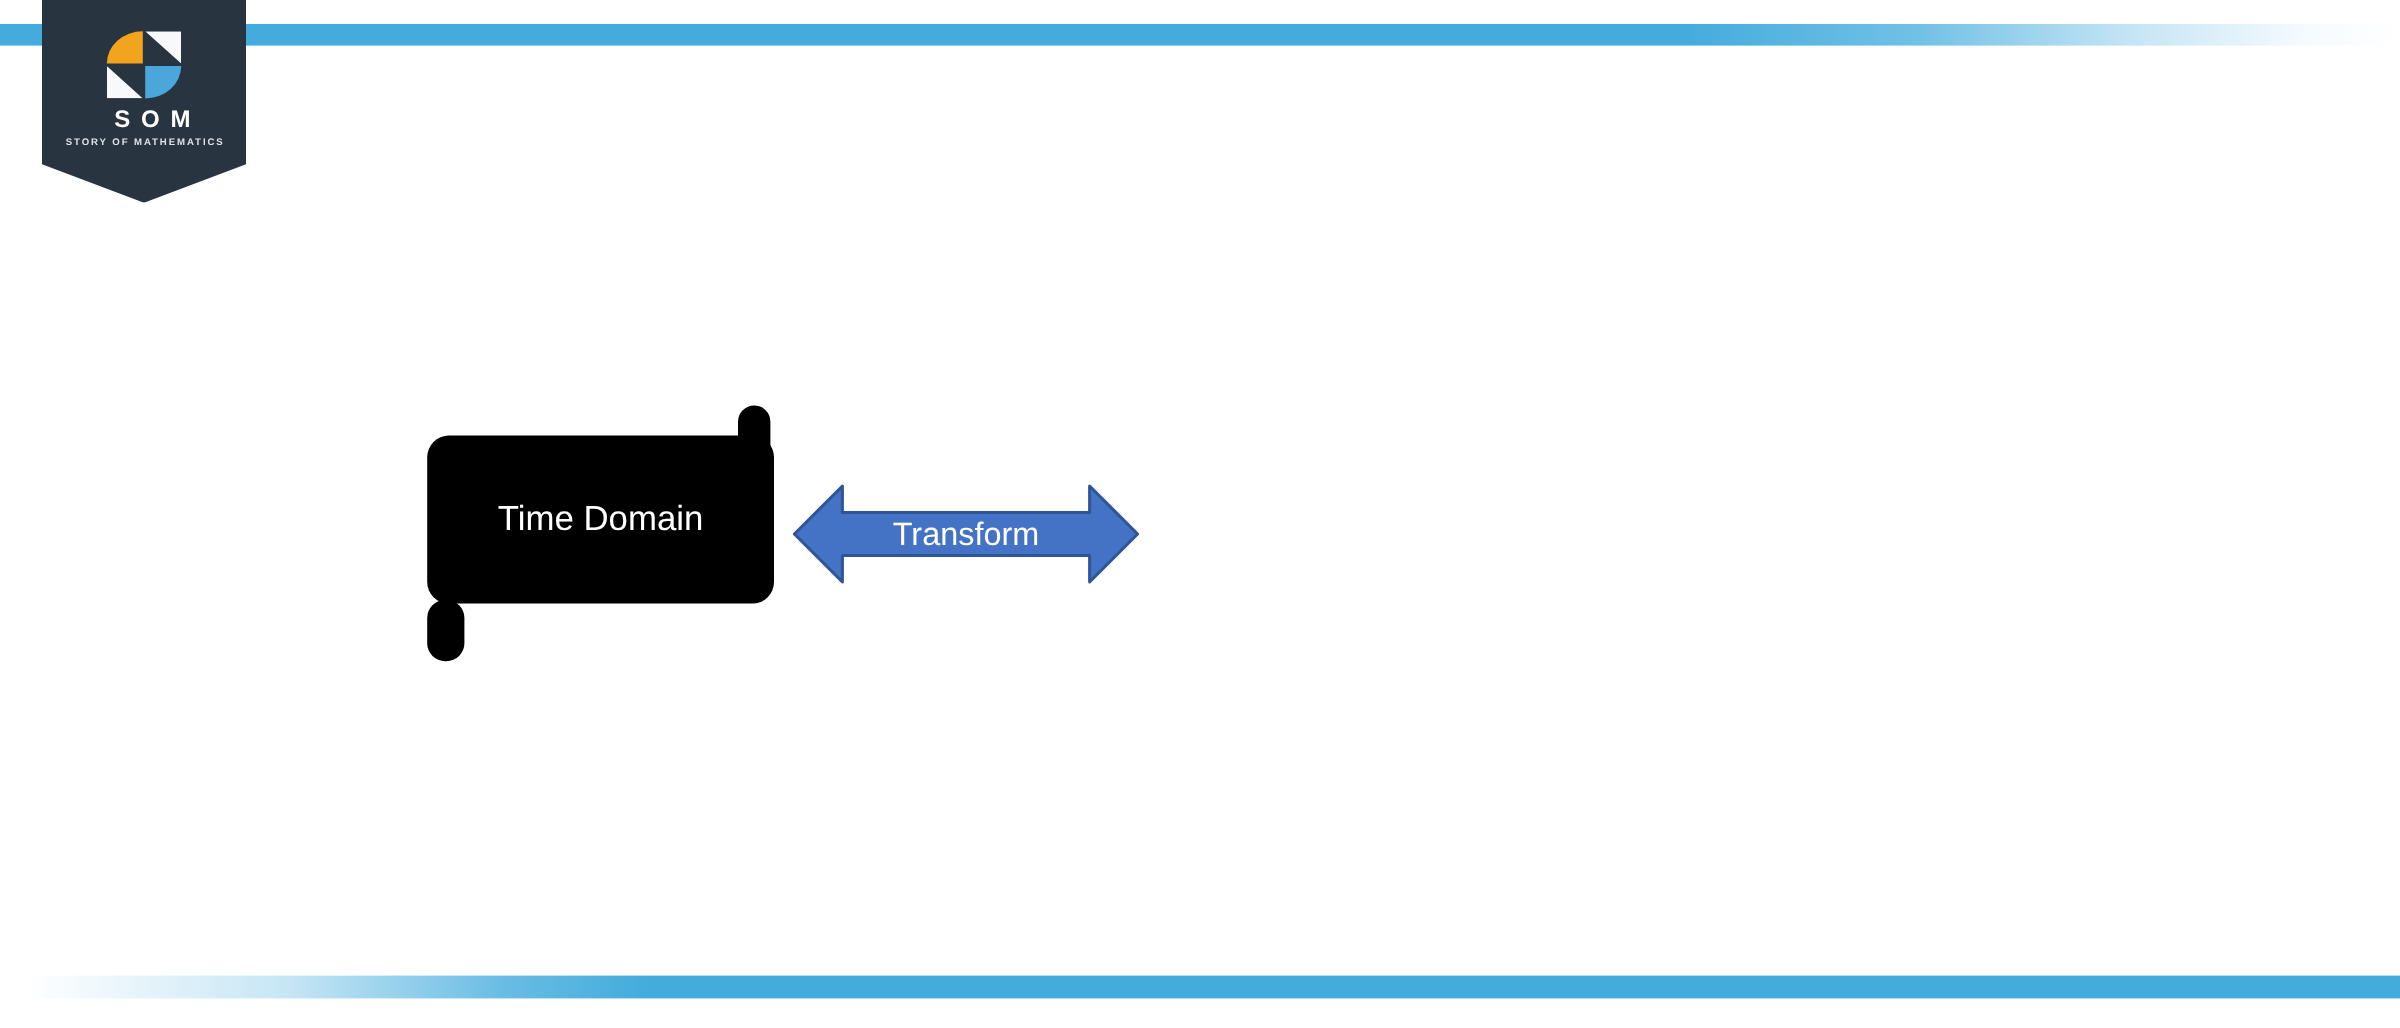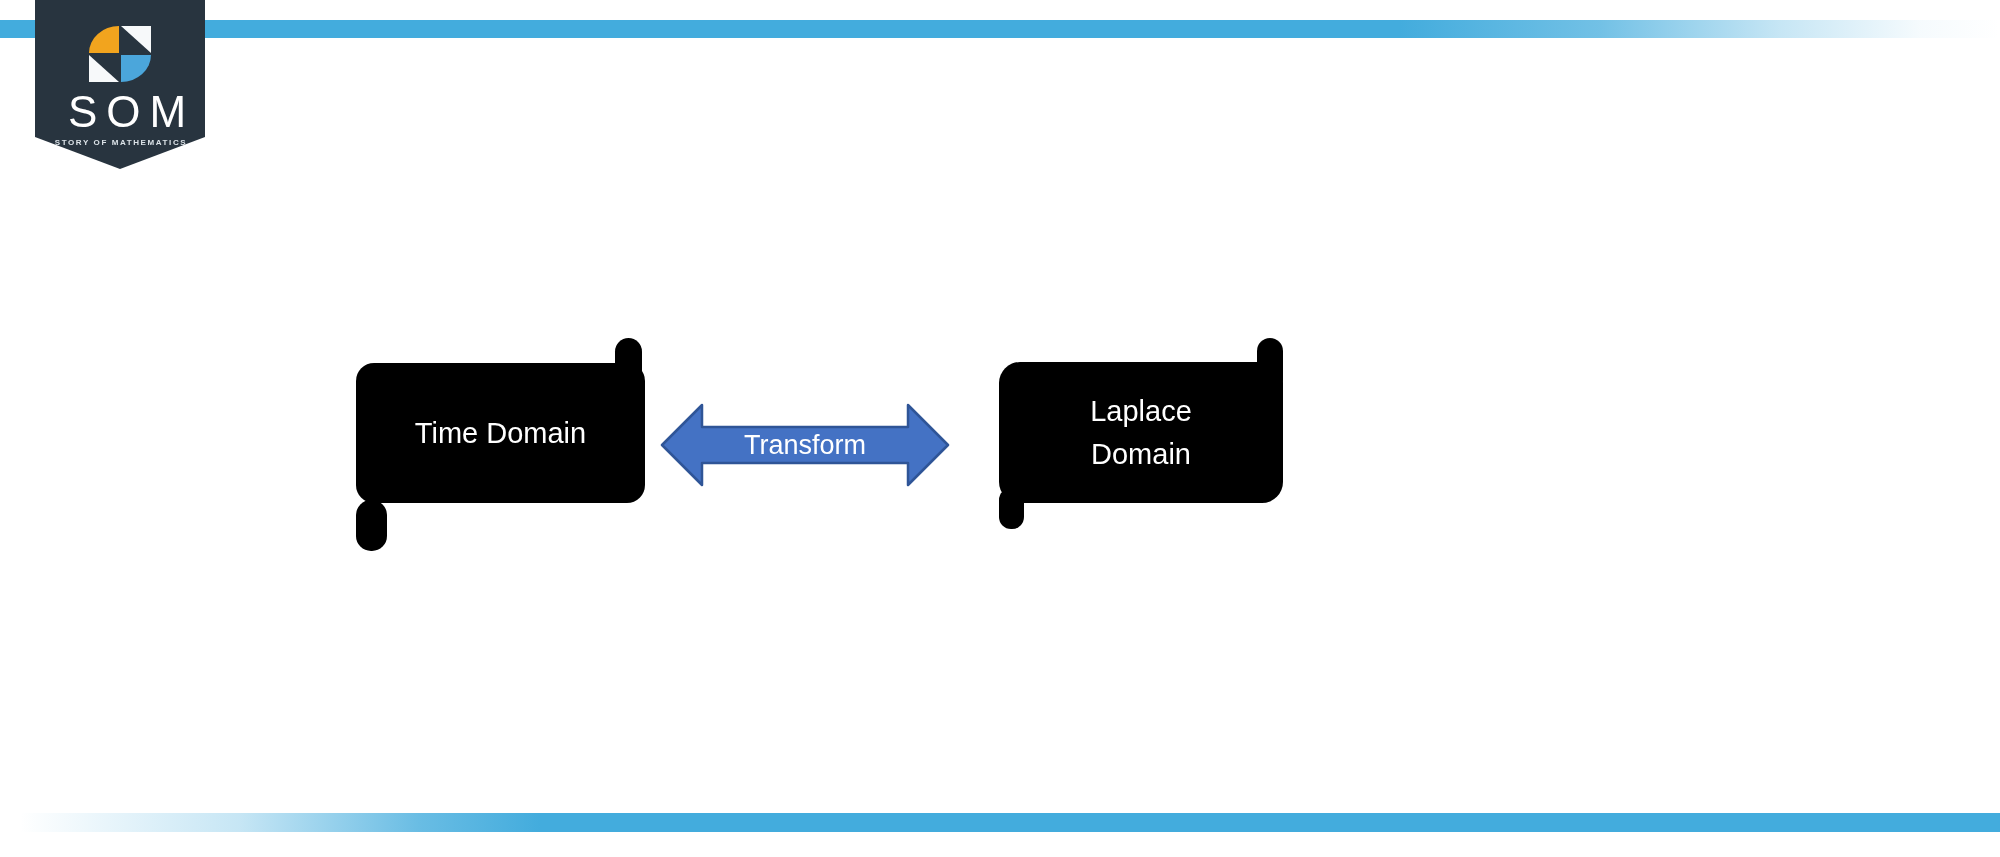--- a/index.html
+++ b/index.html
@@ -43,21 +43,21 @@
     width:62px;height:58px;margin:26px auto 6px auto;
     display:grid;grid-template-columns:30px 30px;grid-template-rows:27px 27px;
     column-gap:2px;row-gap:2px;
   }
   .pw{width:30px;height:27px;}
   .pw-orange{background:var(--logo-orange);border-radius:100% 0 0 0;}
   .pw-tri-tr{background:#F7F9FA;clip-path:polygon(0 0,100% 0,100% 100%);}
   .pw-tri-bl{background:#F7F9FA;clip-path:polygon(0 0,100% 100%,0 100%);}
   .pw-blue{background:var(--logo-blue);border-radius:0 0 100% 0;}
   .som-title{
-    color:#FFFFFF;font-size:44px;font-weight:400;line-height:1;
+    color:#FFFFFF;font-size:20px;font-weight:700;line-height:1;
     letter-spacing:9px;padding-left:23px;
   }
   .som-subtitle{
     color:#DCE3E8;font-size:8px;font-weight:700;line-height:1;
     letter-spacing:1.6px;padding-left:2px;margin-top:5px;
   }
 
   
   .node{position:absolute;}
   .node .tab{position:absolute;background:var(--node-black);}
@@ -115,21 +115,14 @@
     </div>
   </div>
 
   <div class="arrow-wrap">
     <svg width="300" height="90" viewBox="0 0 300 90">
       <polygon points="7,45 47,5 47,27 253,27 253,5 293,45 253,85 253,63 47,63 47,85"></polygon>
     </svg>
     <div class="arrow-label">Transform</div>
   </div>
 
-  <div class="node node-laplace">
-    <div class="tab tab-tr"></div>
-    <div class="tab tab-bl"></div>
-    <div class="body">
-      <span>Laplace Domain</span>
-    </div>
-  </div>
 
 </div>
 
 </body></html>

